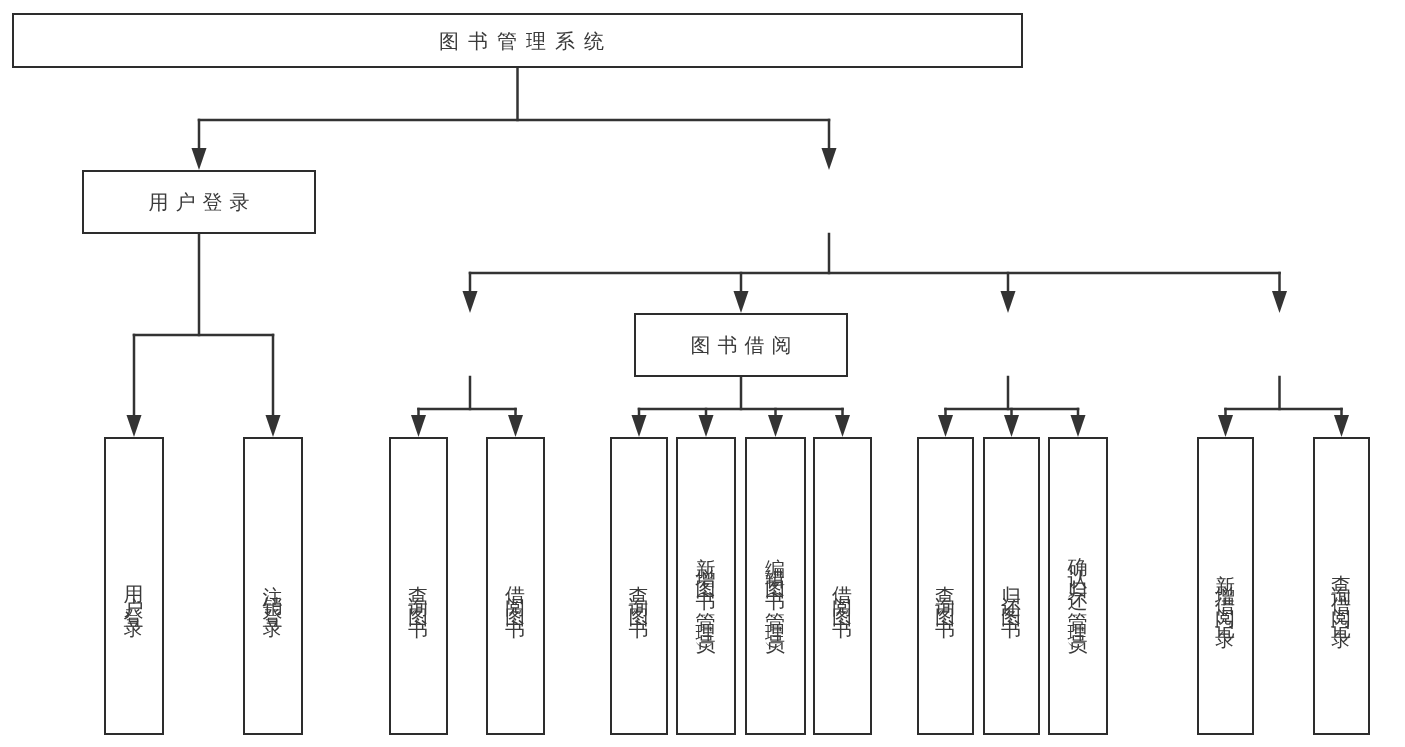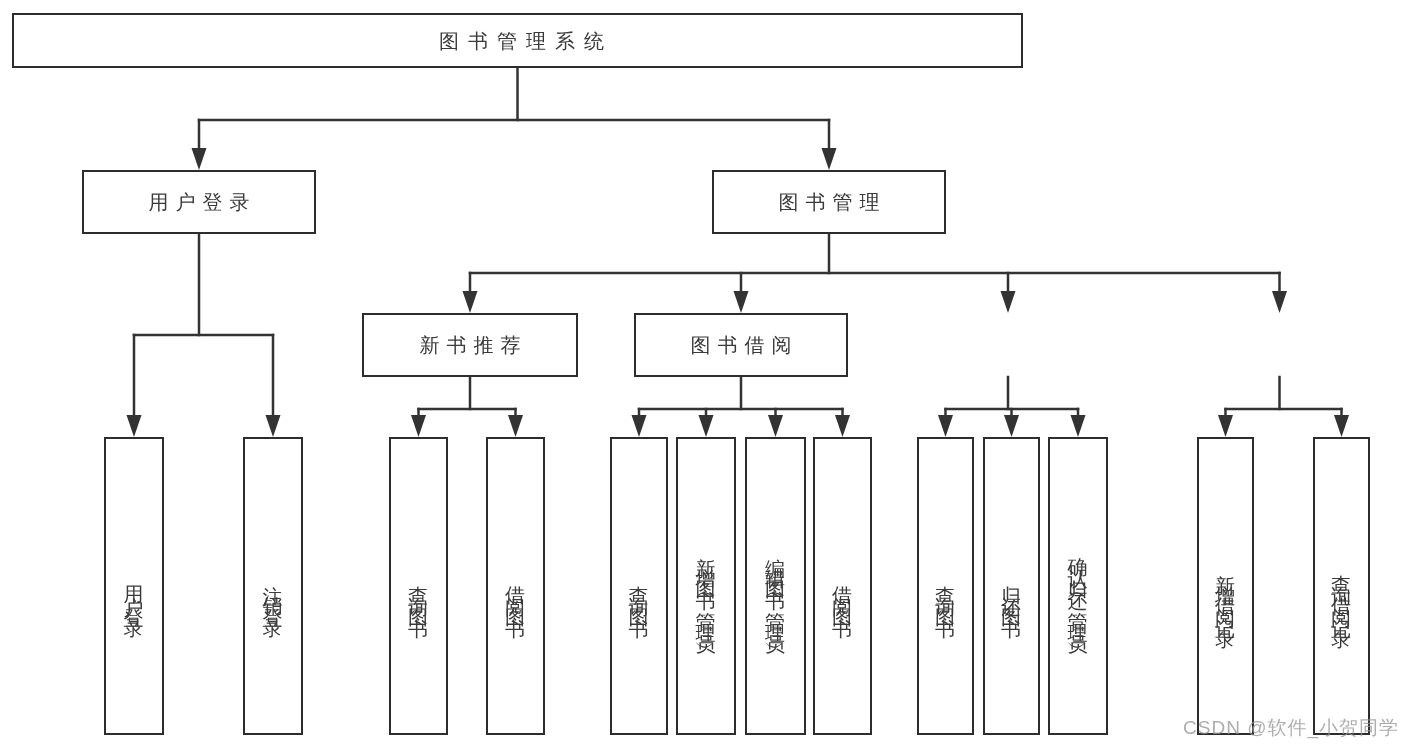--- a/index.html
+++ b/index.html
@@ -117,38 +117,35 @@
     <line x1="1225.5" y1="409" x2="1341.5" y2="409"></line>
     <line x1="1225.5" y1="409" x2="1225.5" y2="418"></line>
     <polygon points="1218,415 1233,415 1225.5,437"></polygon>
     <line x1="1341.5" y1="409" x2="1341.5" y2="418"></line>
     <polygon points="1334,415 1349,415 1341.5,437"></polygon>
   </svg>
 
   <div class="box hbox root-title" style="left:12px; top:13px; width:1011px; height:55px;">图书管理系统</div>
 
   <div class="box hbox" style="left:82px; top:170px; width:234px; height:64px;">用户登录</div>
-  <div class="box hbox" style="left:712px; top:170px; width:234px; height:64px;">图书管理</div>
 
-  <div class="box hbox" style="left:362px; top:313px; width:216px; height:64px;">新书推荐</div>
   <div class="box hbox" style="left:634px; top:313px; width:214px; height:64px;">图书借阅</div>
 
   <div class="box vbox" style="left:104px; top:437px; width:60px; height:298px;">用户登录</div>
   <div class="box vbox" style="left:243px; top:437px; width:60px; height:298px;">注销登录</div>
 
   <div class="box vbox" style="left:389px; top:437px; width:59px; height:298px;">查询图书</div>
   <div class="box vbox" style="left:486px; top:437px; width:59px; height:298px;">借阅图书</div>
 
   <div class="box vbox" style="left:610px; top:437px; width:58px; height:298px;">查询图书</div>
   <div class="box vbox" style="left:676px; top:437px; width:60px; height:298px;">新增图书（管理员）</div>
   <div class="box vbox" style="left:745px; top:437px; width:61px; height:298px;">编辑图书（管理员）</div>
   <div class="box vbox" style="left:813px; top:437px; width:59px; height:298px;">借阅图书</div>
 
   <div class="box vbox" style="left:917px; top:437px; width:57px; height:298px;">查询图书</div>
   <div class="box vbox" style="left:983px; top:437px; width:57px; height:298px;">归还图书</div>
   <div class="box vbox" style="left:1048px; top:437px; width:60px; height:298px;">确认归还（管理员）</div>
 
   <div class="box vbox" style="left:1197px; top:437px; width:57px; height:298px;">新增借阅记录</div>
   <div class="box vbox" style="left:1313px; top:437px; width:57px; height:298px;">查询借阅记录</div>
 
-  <div class="watermark">CSDN @软件_小贺同学</div>
 
 </div>
 
 </body></html>

